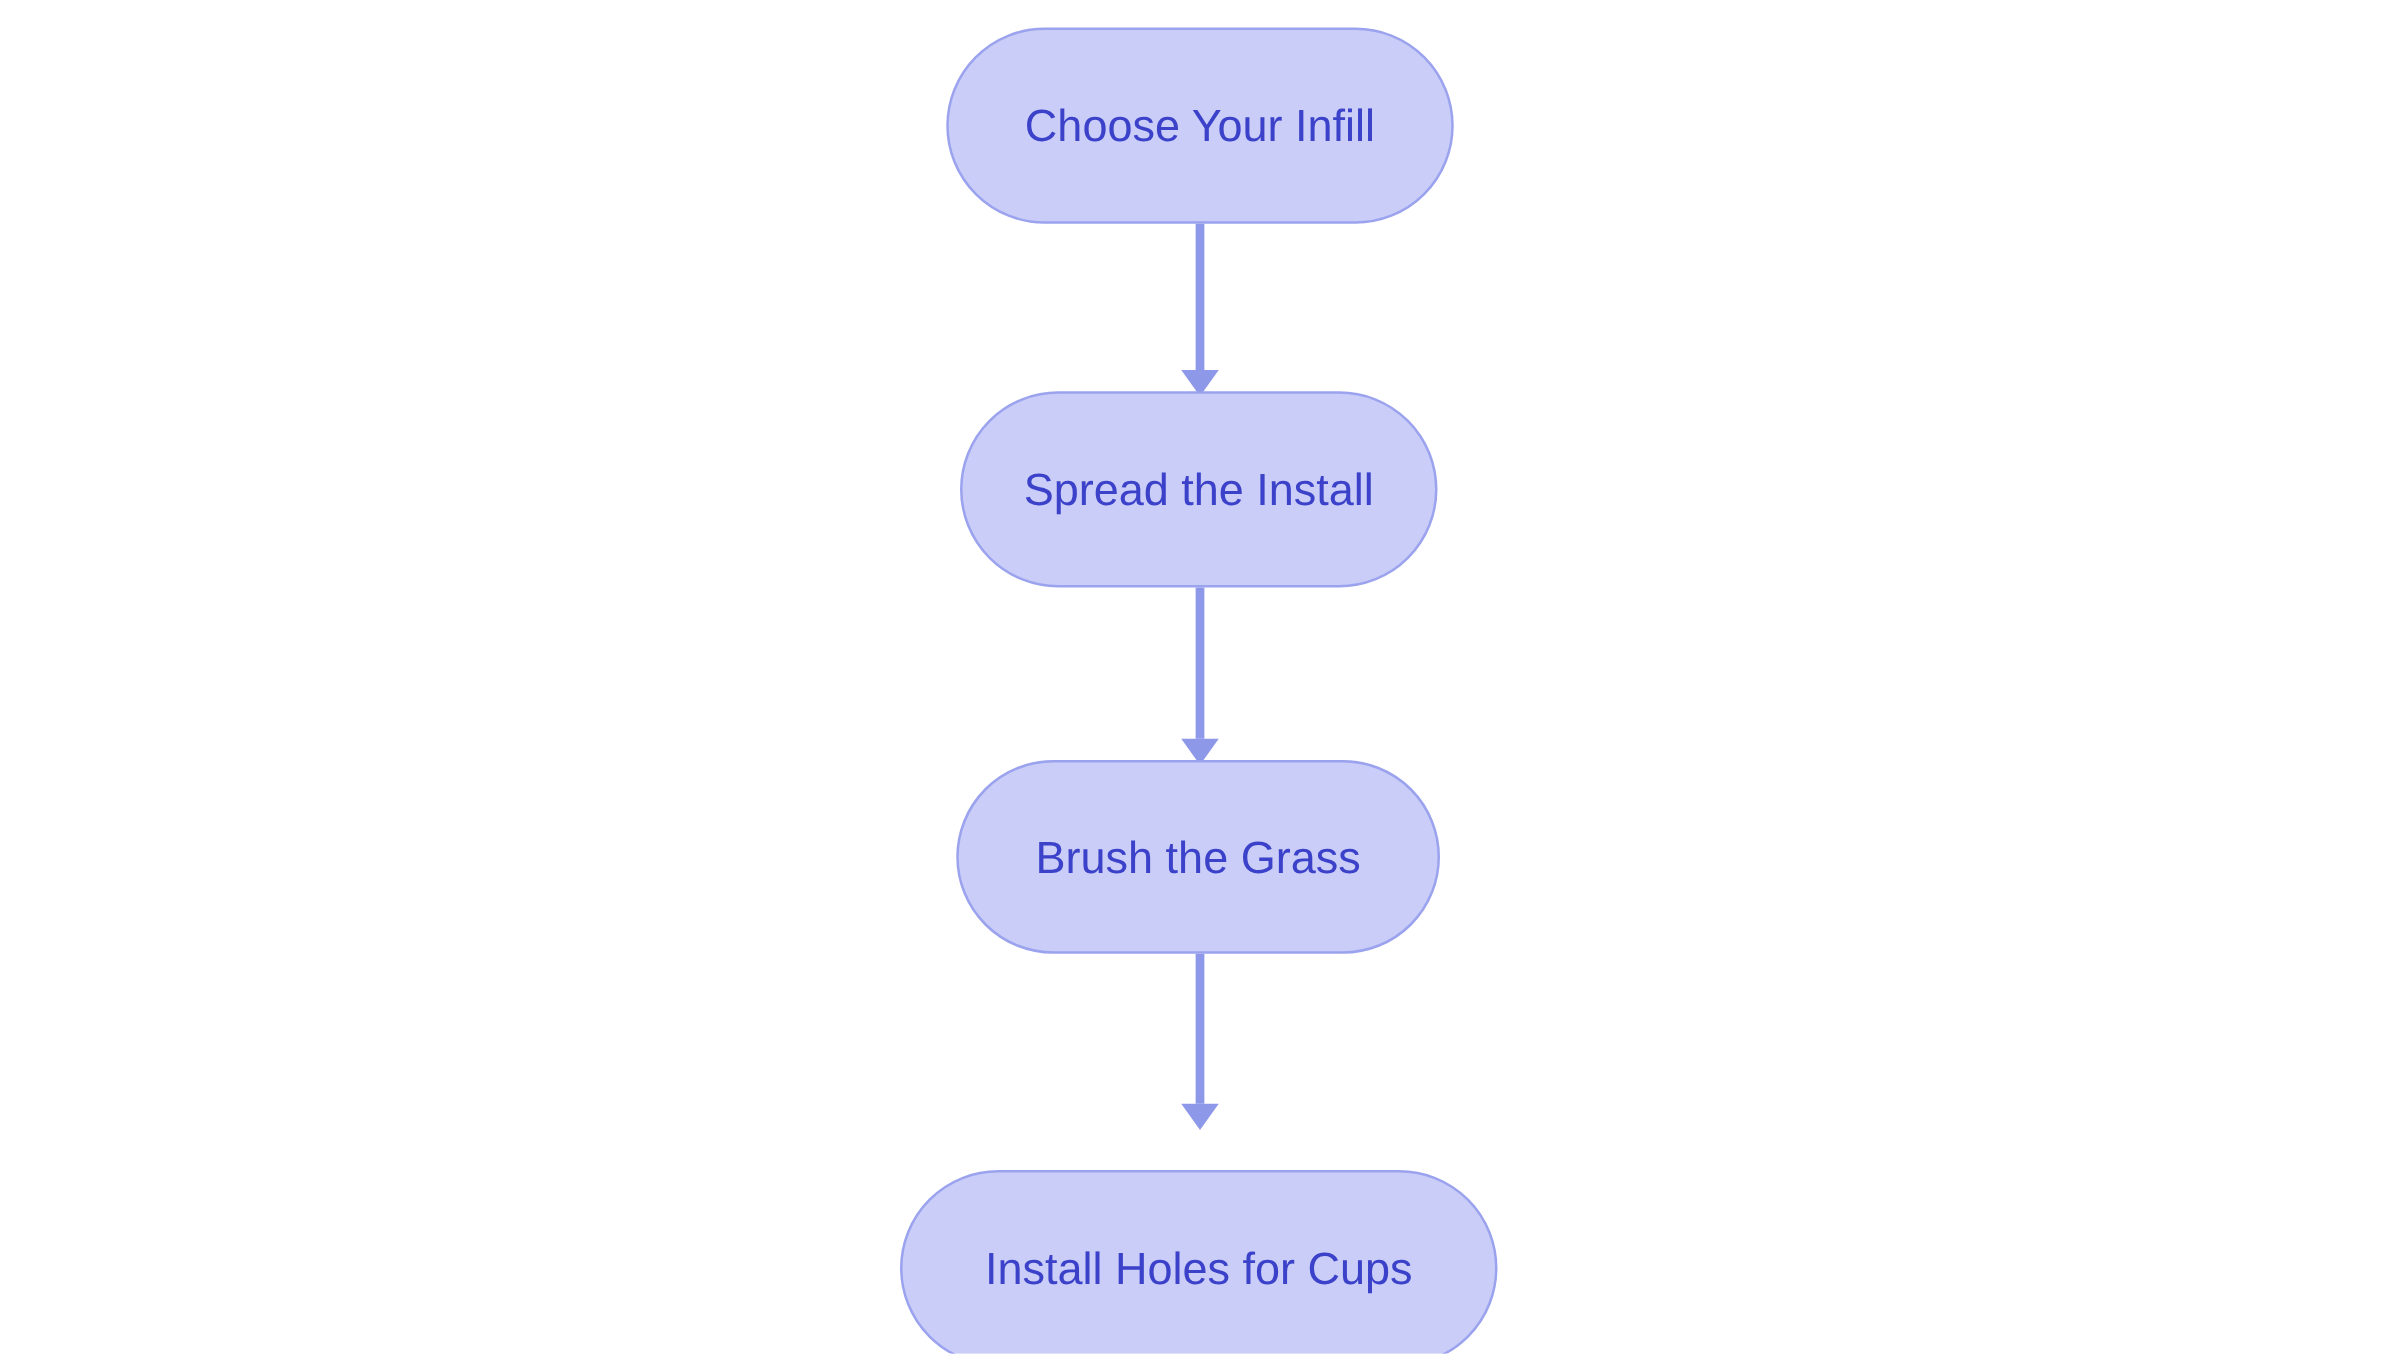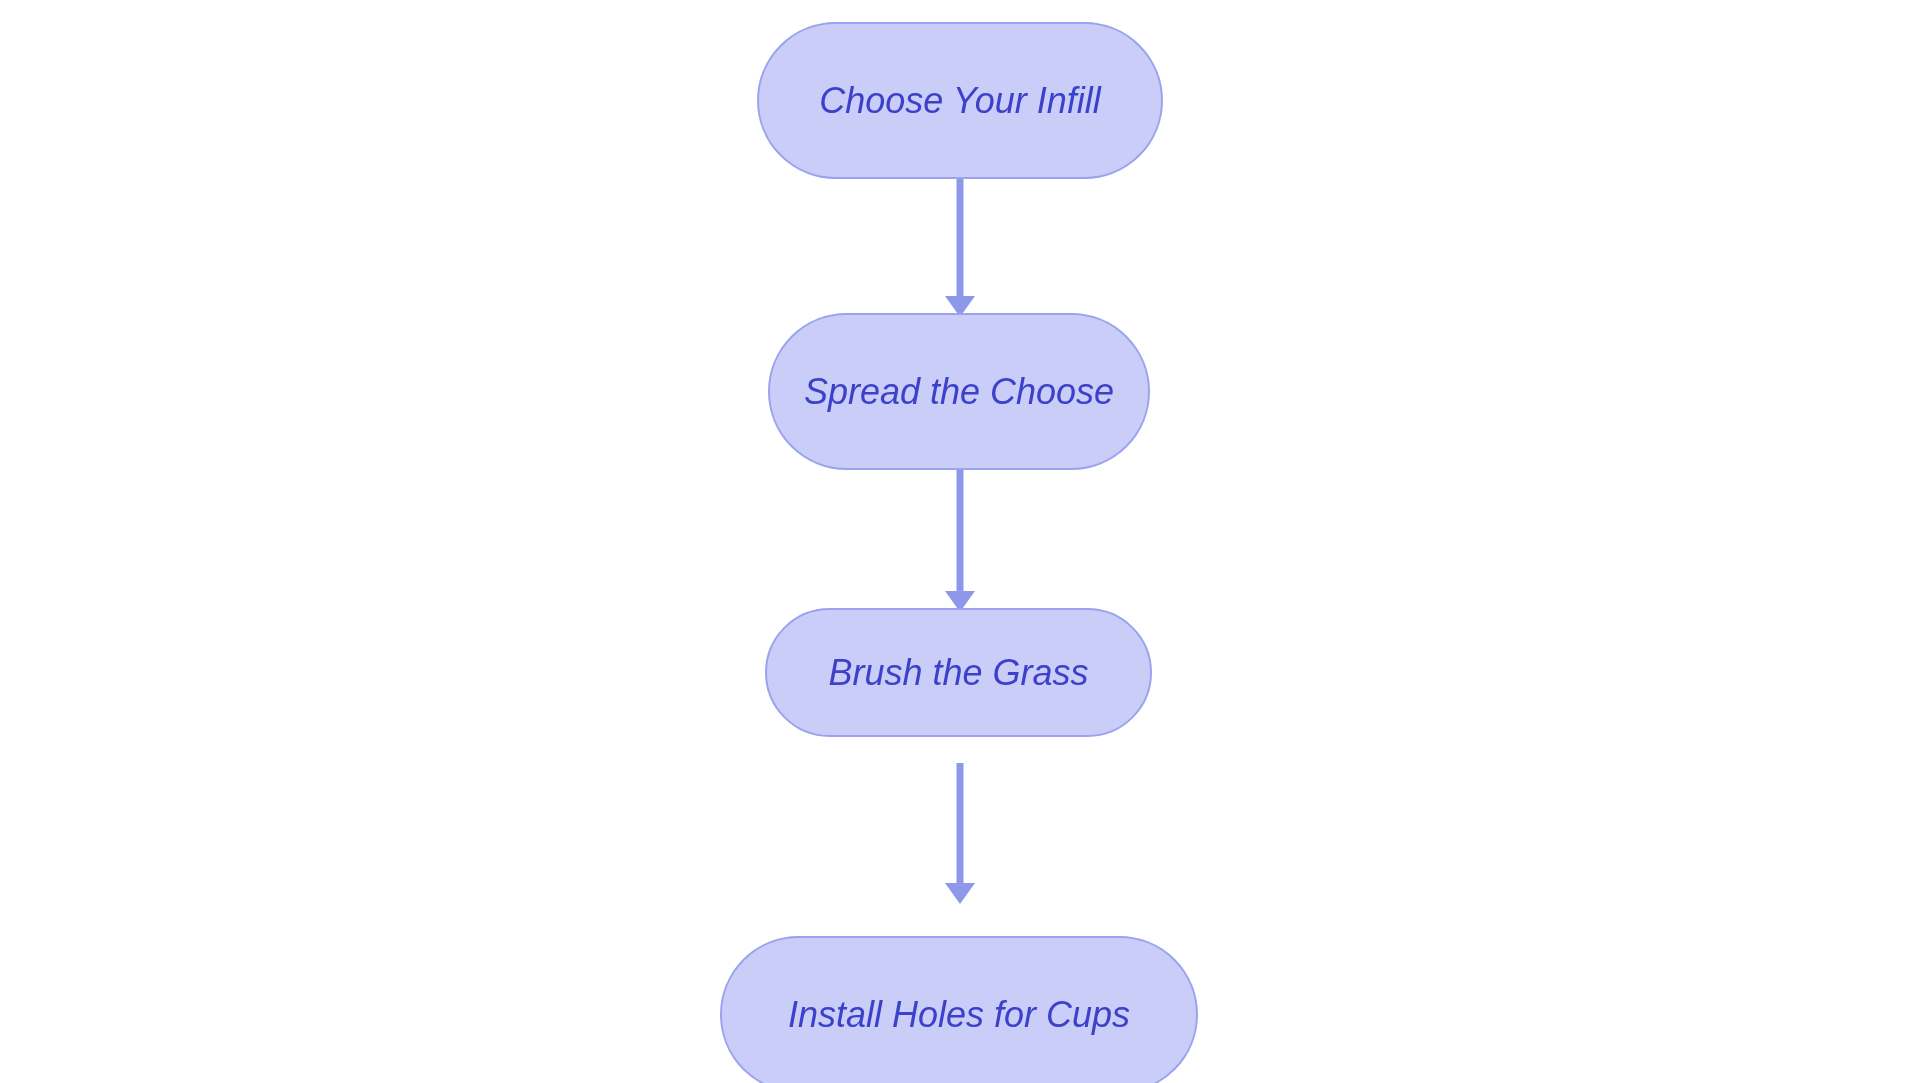--- a/index.html
+++ b/index.html
@@ -22,25 +22,24 @@
     align-items: center;
     justify-content: center;
     background: var(--node-fill, #c9cdf8);
     border: 2px solid var(--node-border, #9ba3ee);
     border-radius: 79px;
     color: var(--node-text, #3b41c9);
     font-size: 36px;
     line-height: 1;
     text-align: right;
     white-space: nowrap;
-    font-style: italic;
   }
   .node-1 { left: 757px; top:  22px; width: 406px; height: 157px; }
   .node-2 { left: 768px; top: 313px; width: 382px; height: 157px; }
-  .node-3 { left: 765px; top: 608px; width: 387px; height: 129px; }
+  .node-3 { left: 765px; top: 608px; width: 387px; height: 155px; }
   .node-4 { left: 720px; top: 936px; width: 478px; height: 157px; }
 
   .arrow { position: absolute; }
   .arrow-stem {
     position: absolute;
     left: 50%;
     transform: translateX(-50%);
     width: 7px;
     top: 0;
     background: var(--arrow, #8e98e9);
@@ -73,21 +72,21 @@
   <div class="flow-node node-1">
     <span>Choose Your Infill</span>
   </div>
 
   <div class="arrow arrow-1">
     <div class="arrow-stem"></div>
     <div class="arrow-head"></div>
   </div>
 
   <div class="flow-node node-2">
-    <span>Spread the Choose</span>
+    <span>Spread the Install</span>
   </div>
 
   <div class="arrow arrow-2">
     <div class="arrow-stem"></div>
     <div class="arrow-head"></div>
   </div>
 
   <div class="flow-node node-3">
     <span>Brush the Grass</span>
   </div>

